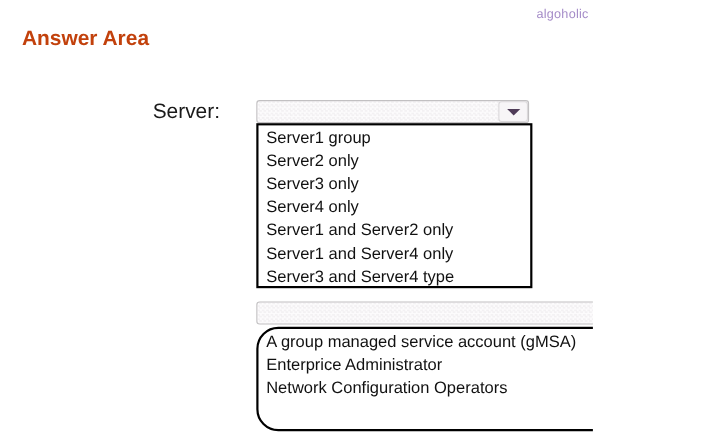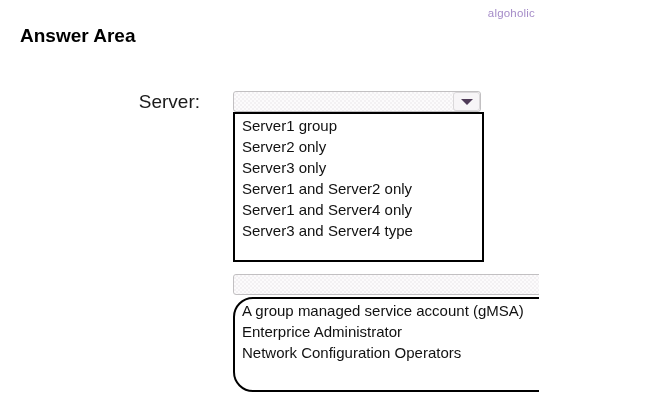--- a/index.html
+++ b/index.html
@@ -19,21 +19,21 @@
     color: #a58cc8;
     letter-spacing: 0.2px;
   }
   .heading {
     position: absolute;
     left: 20px;
     top: 25px;
     margin: 0;
     font-size: 19px;
     font-weight: 700;
-    color: #000000;
+    color: #c2410c;
   }
   .field-label {
     position: absolute;
     left: 0;
     width: 200px;
     text-align: right;
     font-size: 19px;
     color: #1a1a1a;
     line-height: 17px;
   }
@@ -117,20 +117,21 @@
     <span class="combo-value"></span>
     <span class="combo-button">
       <span class="chevron"></span>
     </span>
   </div>
 
   <div class="listbox list-server">
       <div class="option">Server1 group</div>
       <div class="option">Server2 only</div>
       <div class="option">Server3 only</div>
+      <div class="option">Server4 only</div>
       <div class="option">Server1 and Server2 only</div>
       <div class="option">Server1 and Server4 only</div>
       <div class="option">Server3 and Server4 type</div>
     </div>
 
 
   <div class="combobox combo-credentials">
     <span class="combo-value"></span>
     <span class="combo-button">
       <span class="chevron"></span>

